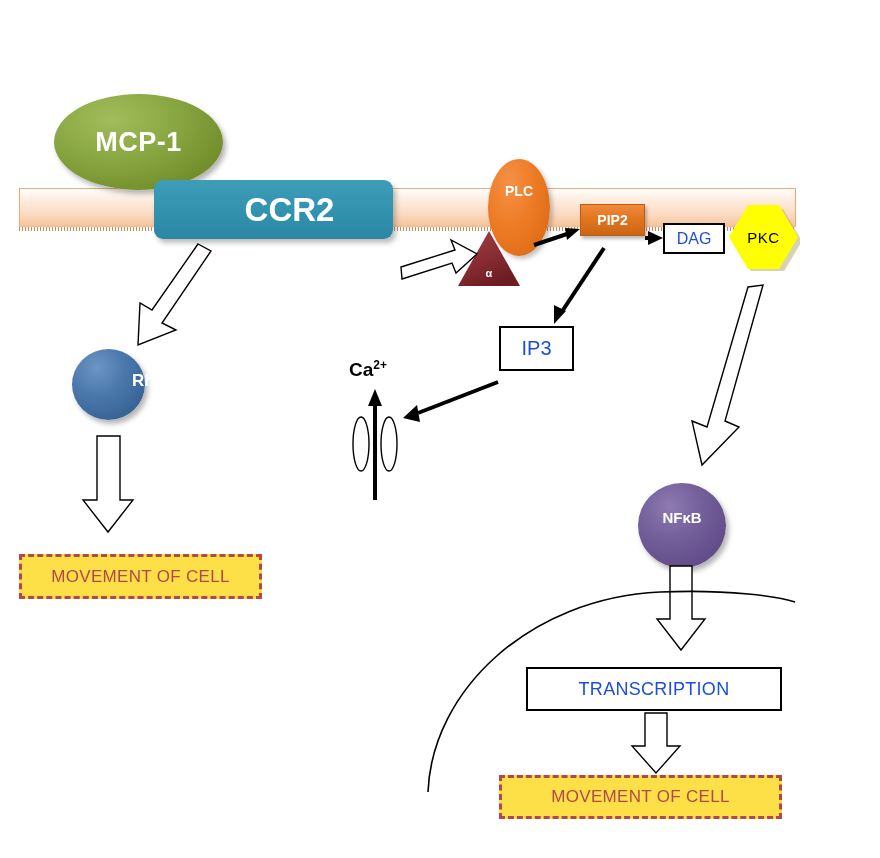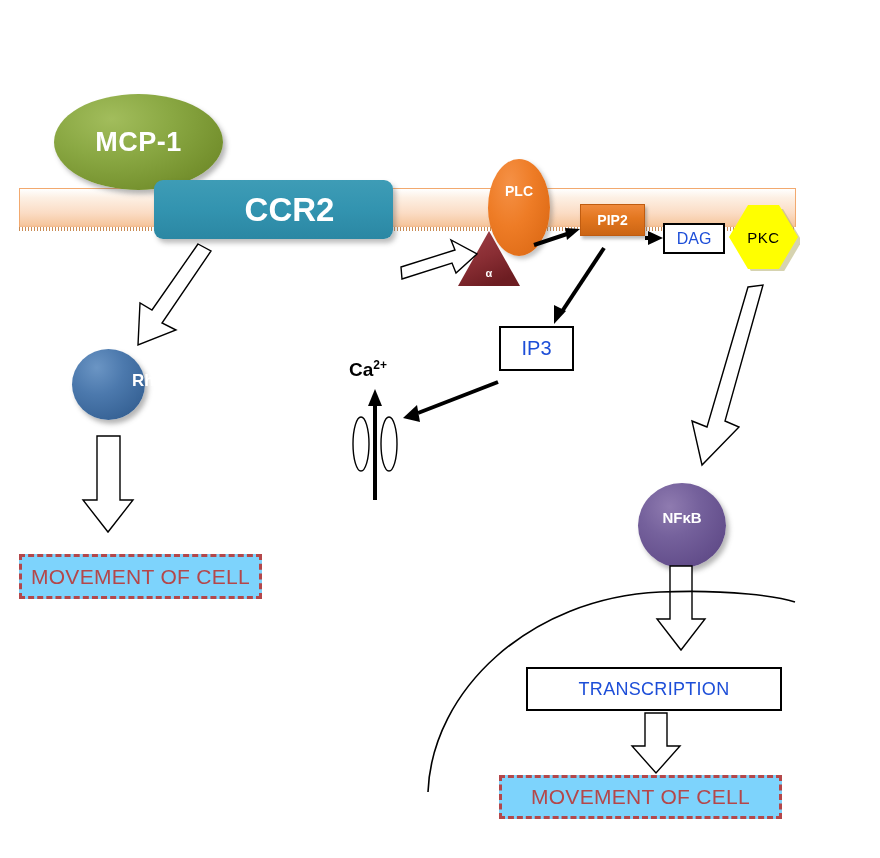--- a/index.html
+++ b/index.html
@@ -192,24 +192,24 @@
   #ca-label {
     left: 349px; top: 358px;
     color: #000000; font-size: 19px; font-weight: bold;
   }
   #ca-label sup { font-size: 12px; }
 
   
   .dashbox {
     border: 3px dashed #b4474a;
     box-sizing: border-box;
-    background: #7dd3fc;
+    background: #fde047;
     display: flex; align-items: center; justify-content: center;
     color: #b4474a;
-    font-size: 21px;
+    font-size: 17px;
     letter-spacing: .3px;
   }
   #move-left   { left: 19px;  top: 554px; width: 243px; height: 45px; }
   #move-bottom { left: 499px; top: 775px; width: 283px; height: 44px; }
 
   
   #overlay {
     left: 0; top: 0; width: 880px; height: 858px;
     pointer-events: none;
   }

